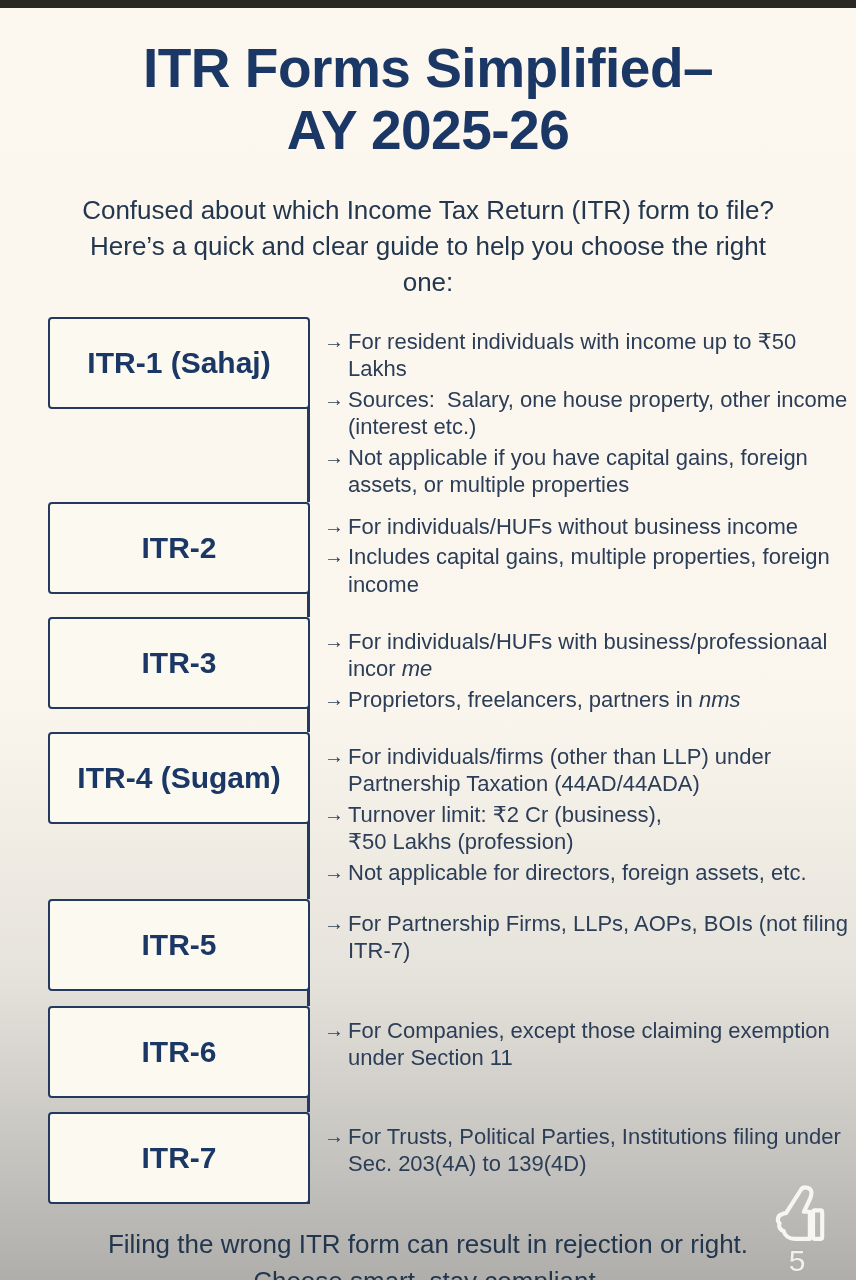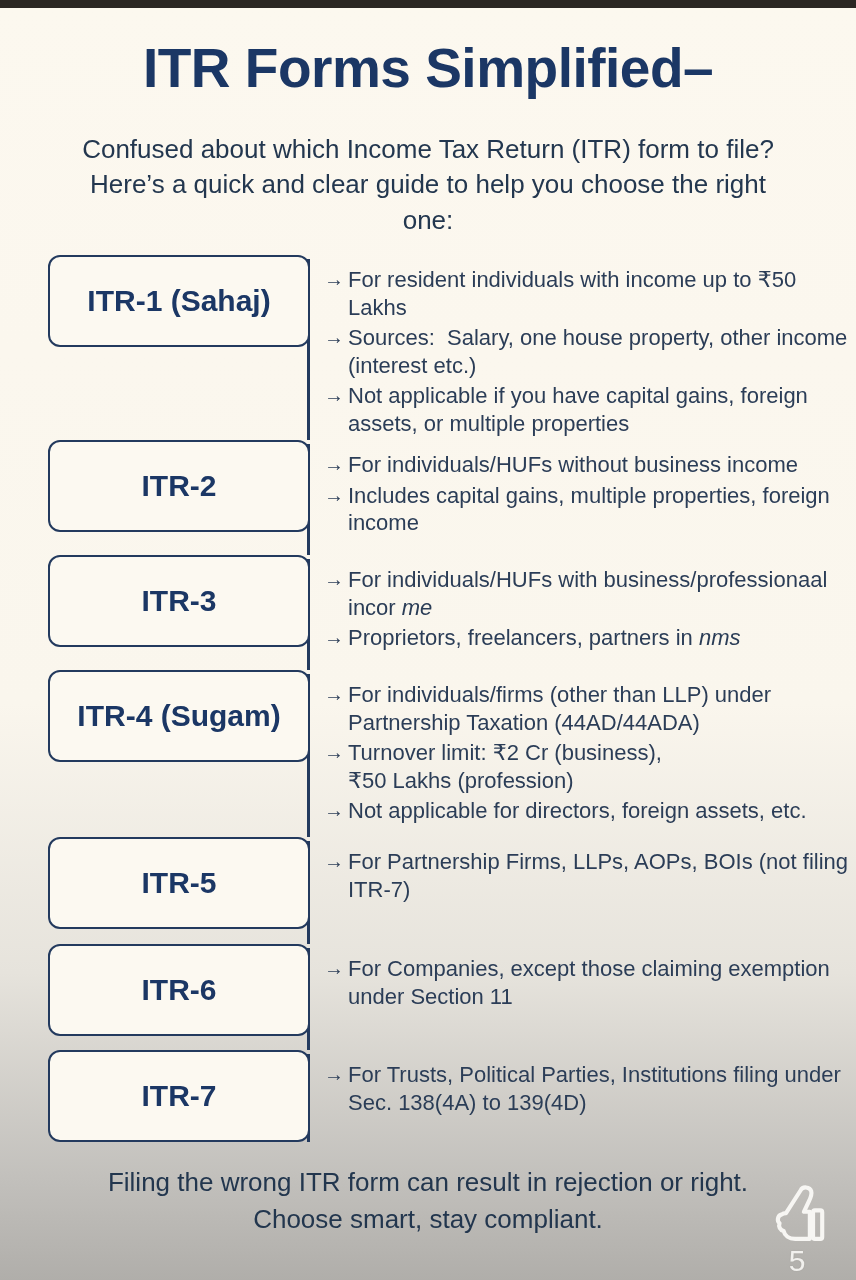--- a/index.html
+++ b/index.html
@@ -30,21 +30,21 @@
   .row:nth-child(5){min-height:107px}
   .row:nth-child(6){min-height:106px}
   .row:nth-child(7){min-height:108px}
   .connector{
     position:absolute;left:307px;top:4px;bottom:0;width:2.5px;
     background:var(--border,#233a5e);
   }
   .row:nth-child(7) .connector{bottom:auto;height:88px}
   .form-box{
     flex:0 0 262px;height:92px;box-sizing:border-box;
-    border:2.5px solid var(--border,#233a5e);border-radius:12px;
+    border:2.5px solid var(--border,#233a5e);border-radius:4px;
     background:var(--box-fill,#fcf9f1);
     display:flex;align-items:center;justify-content:center;
     position:relative;z-index:1;
   }
   .form-label{font-weight:bold;font-size:30px;color:var(--navy,#1b3765)}
   .bullets{flex:1;padding:11px 4px 0 14px;min-width:0}
   .bullet{display:flex;margin-bottom:3px;font-size:22px;line-height:1.25}
   .arrow{flex:0 0 24px;font-size:20px;padding-top:1px}
   .bullet-text{white-space:pre-wrap}
   .bullet-text .b{font-weight:normal}
@@ -55,20 +55,21 @@
   .page-number{font-size:30px;color:#f1f0ed;margin-top:-4px;text-shadow:0 0 2px rgba(0,0,0,0.08)}
 </style>
 </head>
 <body>
 
 <div class="top-strip"></div>
 
 <header>
   <div class="title">
     <div>ITR Forms Simplified–</div>
+    <div>AY 2025-26</div>
   </div>
   <div class="subtitle">Confused about which Income Tax Return (ITR) form to file? Here’s a quick and clear guide to help you choose the right one:</div>
 </header>
 
 <div class="rows">
   <div class="row">
     <div class="connector"></div>
     <div class="form-box">
       <span class="form-label">ITR-1 (Sahaj)</span>
     </div>
@@ -171,21 +172,21 @@
   </div>
 
   <div class="row">
     <div class="connector"></div>
     <div class="form-box">
       <span class="form-label">ITR-7</span>
     </div>
     <div class="bullets">
         <div class="bullet">
           <span class="arrow">→</span>
-          <span class="bullet-text"><span>For Trusts, Political Parties, Institutions filing under Sec. 138(4A) to 139(4D)</span></span>
+          <span class="bullet-text"><span>For Trusts, Political Parties, Institutions filing under Sec. 203(4A) to 139(4D)</span></span>
         </div>
       </div>
   </div>
 </div>
 
 <footer>
   <div>Filing the wrong ITR form can result in rejection or right.</div>
   <div>Choose smart, stay compliant.</div>
 </footer>
 

